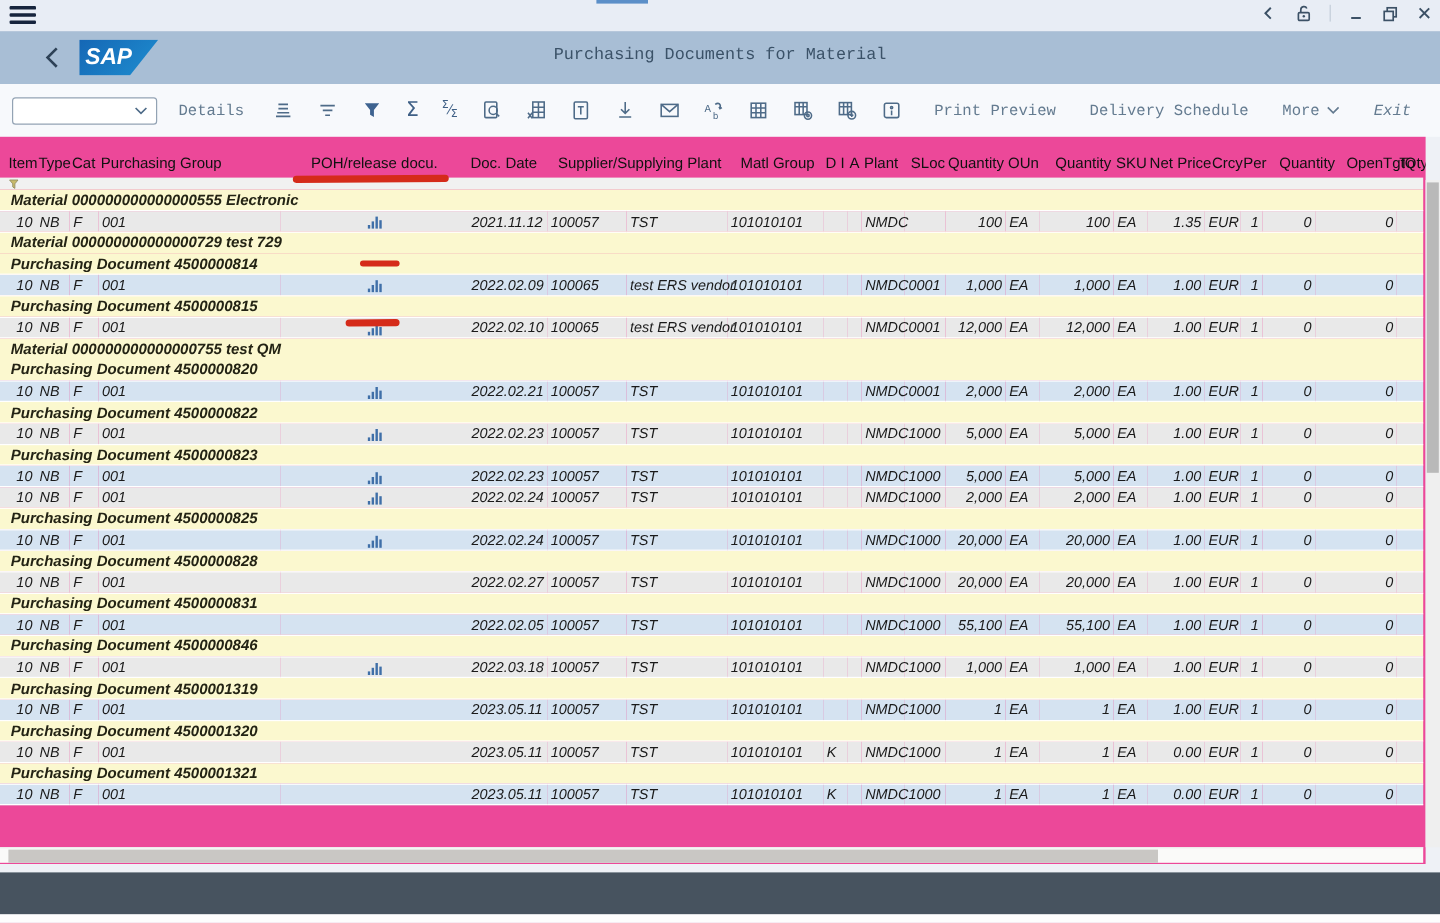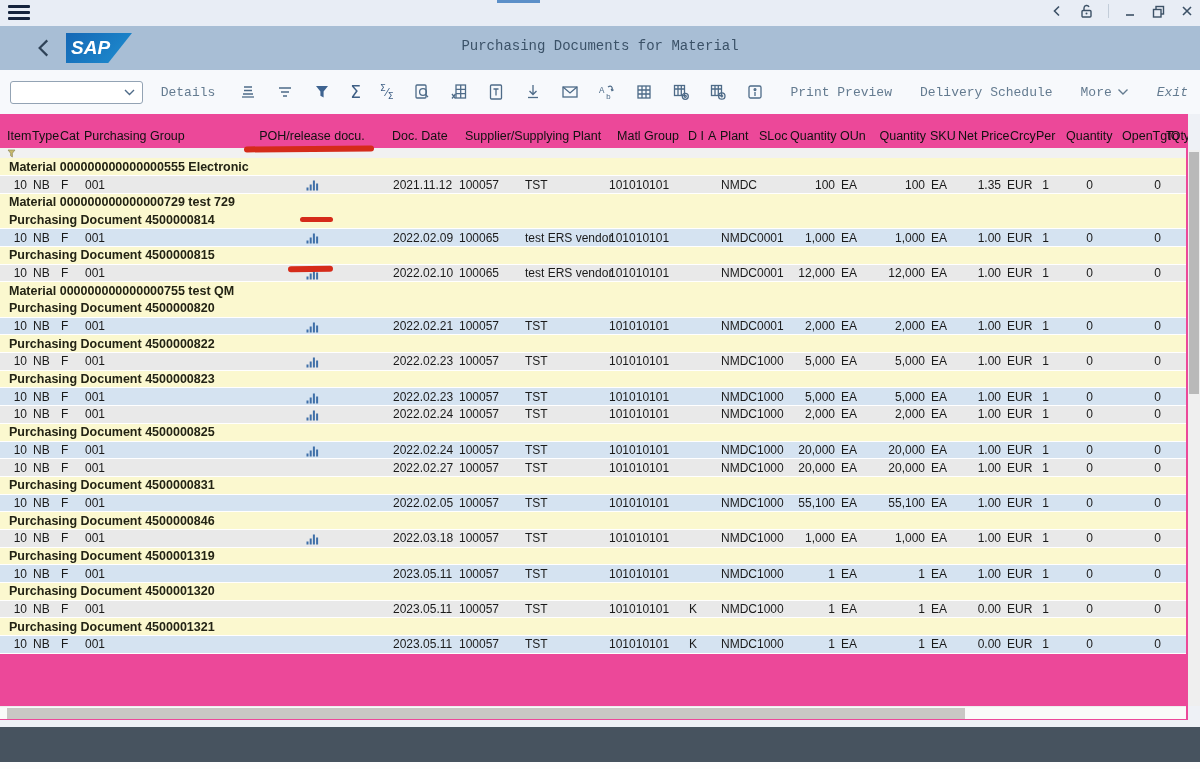--- a/index.html
+++ b/index.html
@@ -22,21 +22,21 @@
   .sap-logo { left:66px; top:33px; width:66px; height:30px;
     background:linear-gradient(135deg,#1567b5 0%,#1e8ed0 100%);
     clip-path:polygon(0 0,100% 0,64% 100%,0 100%);
     color:#fff; font-weight:bold; font-style:italic; font-size:19px;
     display:flex; align-items:center; padding-left:5px; letter-spacing:0; }
   .app-title { left:0; top:38px; width:1200px; text-align:center;
     font-family:"Liberation Mono", monospace; font-size:14px; color:#3b5268; }
 
   
   .toolbar { left:0; top:70px; width:1200px; height:44px; background:#f7f9fc;
-    display:flex; align-items:center; padding:0 2px 0 10px;
+    display:flex; align-items:center; padding:0 14px 0 10px;
     font-family:"Liberation Mono", monospace; font-size:13px; color:#647b90; }
   .layout-combo { width:176px; height:23px; background:#fff; border:1px solid #93a3b4;
     border-radius:3px; display:flex; align-items:center; justify-content:flex-end;
     padding-right:6px; margin-right:18px; cursor:pointer; }
   .tb-text { cursor:pointer; white-space:nowrap; }
   .tb-icons { display:flex; align-items:center; gap:19px; margin-left:24px; margin-right:26px; }
   .ticon { width:18px; height:18px; display:block; cursor:pointer; }
   .ticon path, .ticon rect, .ticon circle, .ticon line { stroke:#4e6b88; stroke-width:1.3; fill:none; }
   .ticon .fill { fill:#3e6390; stroke:none; }
   .sigma { font-family:"DejaVu Sans", sans-serif; font-size:17px; color:#3e5f85; cursor:pointer; line-height:18px; }
@@ -44,21 +44,21 @@
   .tb-right { display:flex; align-items:center; gap:28px; margin-left:1px; flex:1; }
   .tb-exit { margin-left:auto; margin-right:10px;font-style:italic; }
   .more-wrap { display:flex; align-items:center; gap:5px; cursor:pointer; }
 
   
   .table-region { left:0; top:114px; width:1188px; height:606px; background:#ec4899; overflow:hidden; }
   table { border-collapse:collapse; table-layout:fixed; width:1186px; margin-top:10px; }
   th { font-weight:400; font-size:12.5px; color:#111; text-align:left; white-space:nowrap;
        height:24px; vertical-align:middle; padding:0 2px; overflow:visible; }
   td { font-size:12px; color:#1a1a1a; white-space:nowrap; padding:0 3px; vertical-align:middle; overflow:visible; }
-  tbody tr { height:17.7px; }
+  tbody tr { height:17.7px;font-style:italic; }
   .filter-strip td { background:#f1f1f1; height:10px; padding:0 0 0 7px; line-height:0; }
   .group-row td { background:#fbf8cf; font-weight:bold; font-size:12.5px; color:#232314; padding-left:9px; }
   .item-row td { border-top:1px solid #fff; border-bottom:1px solid #fff; }
   .shade-gray td { background:#e9e9e9; }
   .shade-blue td { background:#d5e3f1; }
   .c-right { text-align:right; }
   .c-center { text-align:center; }
   th.h-right { text-align:right; }
   th.h-center { text-align:center; }
   th.h-pad14 { padding-left:14px; }
@@ -526,20 +526,23 @@
           <td>EA</td>
           <td class="c-right">20,000</td>
           <td>EA</td>
           <td class="c-right">1.00</td>
           <td>EUR</td>
           <td class="c-right">1</td>
           <td class="c-right">0</td>
           <td class="c-right">0</td>
           <td></td>
         </tr>
+        <tr class="group-row">
+          <td colspan="23">Purchasing Document 4500000828</td>
+        </tr>
         <tr class="item-row shade-gray">
           <td class="c-right">10</td>
           <td>NB</td>
           <td>F</td>
           <td>001</td>
           <td class="c-center"></td>
           <td>2022.02.27</td>
           <td>100057</td>
           <td>TST</td>
           <td>101010101</td>

